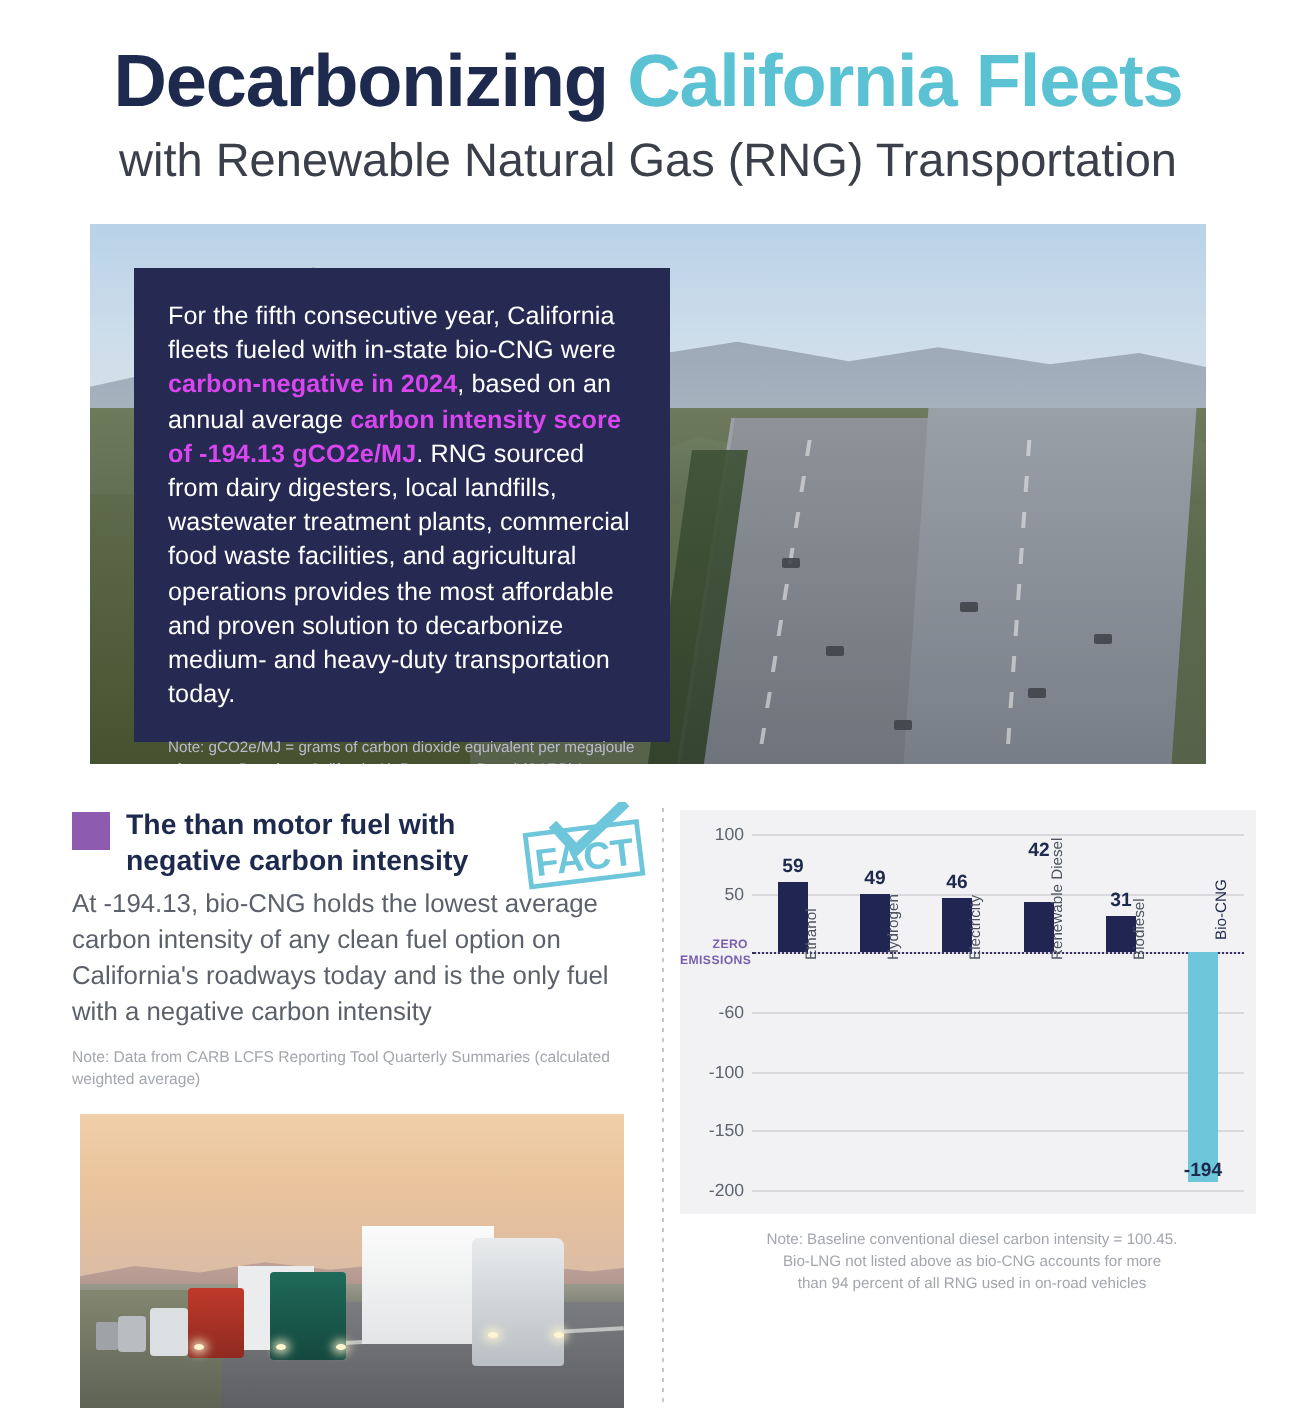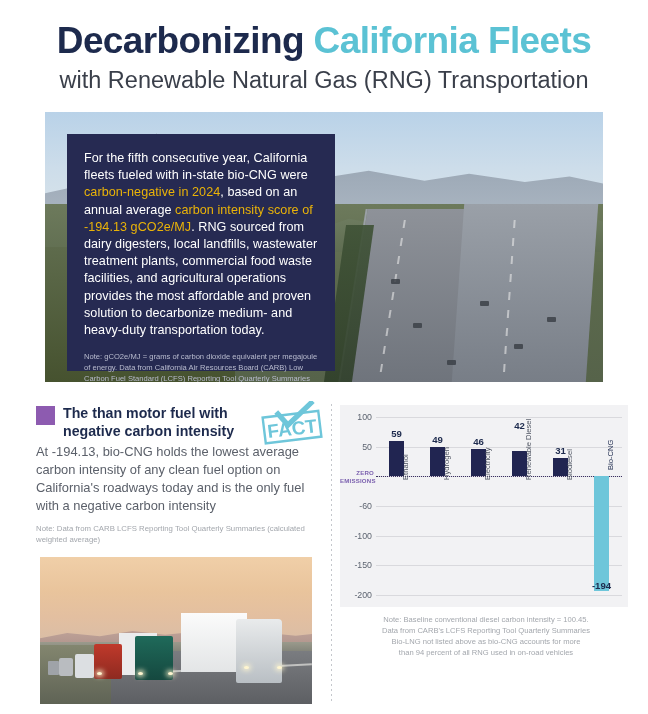--- a/index.html
+++ b/index.html
@@ -88,21 +88,21 @@
 
   .hero-box{
     position:absolute;left:22px;top:22px;width:268px;height:237px;
     background:#262a52;
     padding:16px 17px 10px 17px;
     box-sizing:border-box;
   }
   .hero-para{
     color:#ffffff;font-size:12.6px;line-height:1.365;letter-spacing:.05px;
   }
-  .hero-para .hl{color:#eab308;font-weight:normal;}
+  .hero-para .hl{color:#d946ef;font-weight:bold;}
   .hero-note{
     color:#b9bccf;font-size:7.6px;line-height:1.42;margin-top:13px;
   }
 
   
   .left-col{position:absolute;left:36px;top:404px;width:288px;}
   .fact-head{display:flex;align-items:flex-start;gap:8px;}
   .purple-sq{width:19px;height:19px;background:#8d5bb0;flex:0 0 auto;margin-top:2px;}
   .fact-head-text{
     font-size:14.2px;font-weight:bold;color:#1d2a4d;line-height:1.3;
@@ -307,19 +307,18 @@
         <div class="bar" style="left: 213px; top: 52.94px; width: 15px; height: 18.3933px; background: rgb(33, 37, 81);"></div>
         <div class="bar-val" style="left: 220.5px; top: 39.94px;">31</div>
         <div class="bar-lab" style="left: 224.5px; top: 75.3333px;">Biodiesel</div>
         <div class="bar cng" style="left: 254px; top: 71.3333px; width: 15px; height: 115.107px; background: rgb(110, 198, 218);"></div>
         <div class="bar-val" style="left: 261.5px; top: 175.44px;">-194</div>
         <div class="bar-lab cng" style="left: 265.5px; top: 65.3333px; transform: rotate(-90deg);">Bio-CNG</div>
       </div>
 
     <div class="chart-note">
       <div>Note: Baseline conventional diesel carbon intensity = 100.45.</div>
-      <div>Data from CARB's LCFS Reporting Tool Quarterly Summaries</div>
       <div>Bio-LNG not listed above as bio-CNG accounts for more</div>
       <div>than 94 percent of all RNG used in on-road vehicles</div>
     </div>
   </div>
 
 </div>
 
 </body></html>

